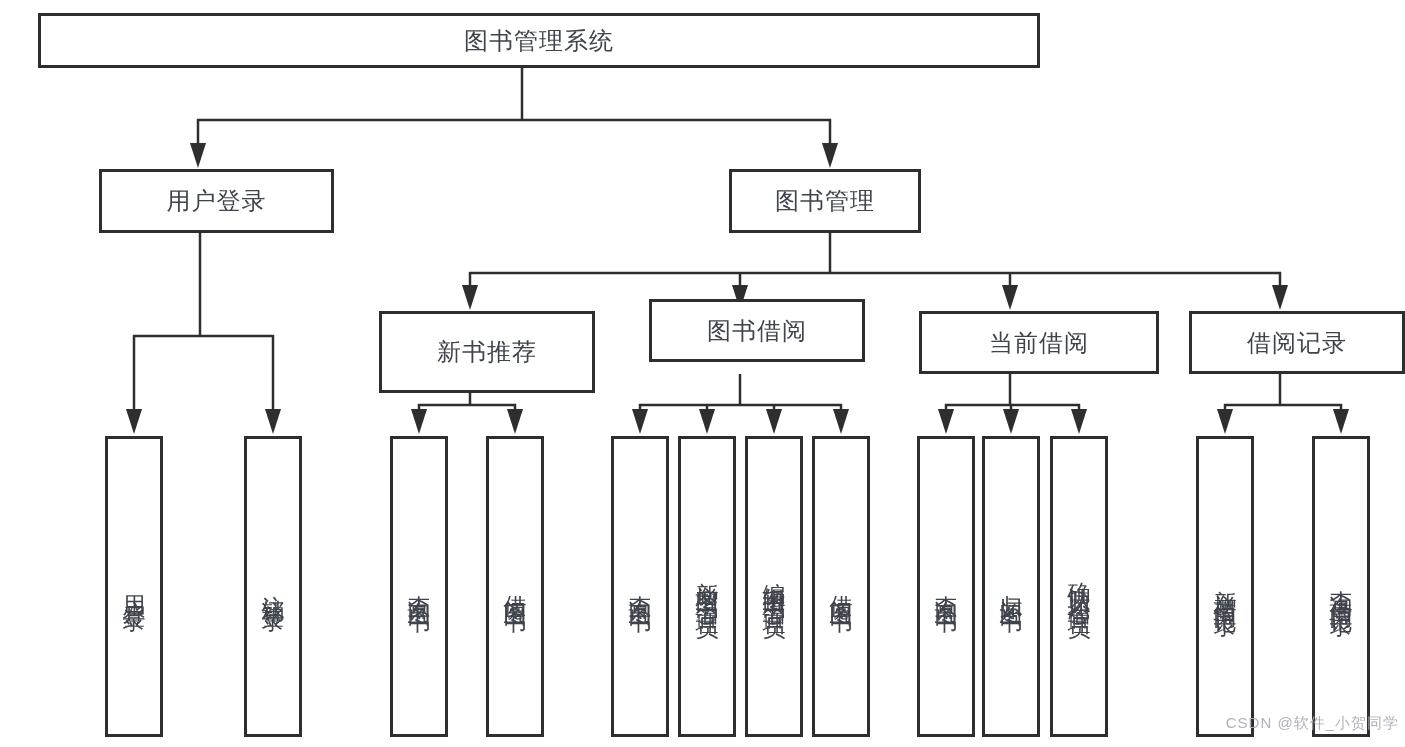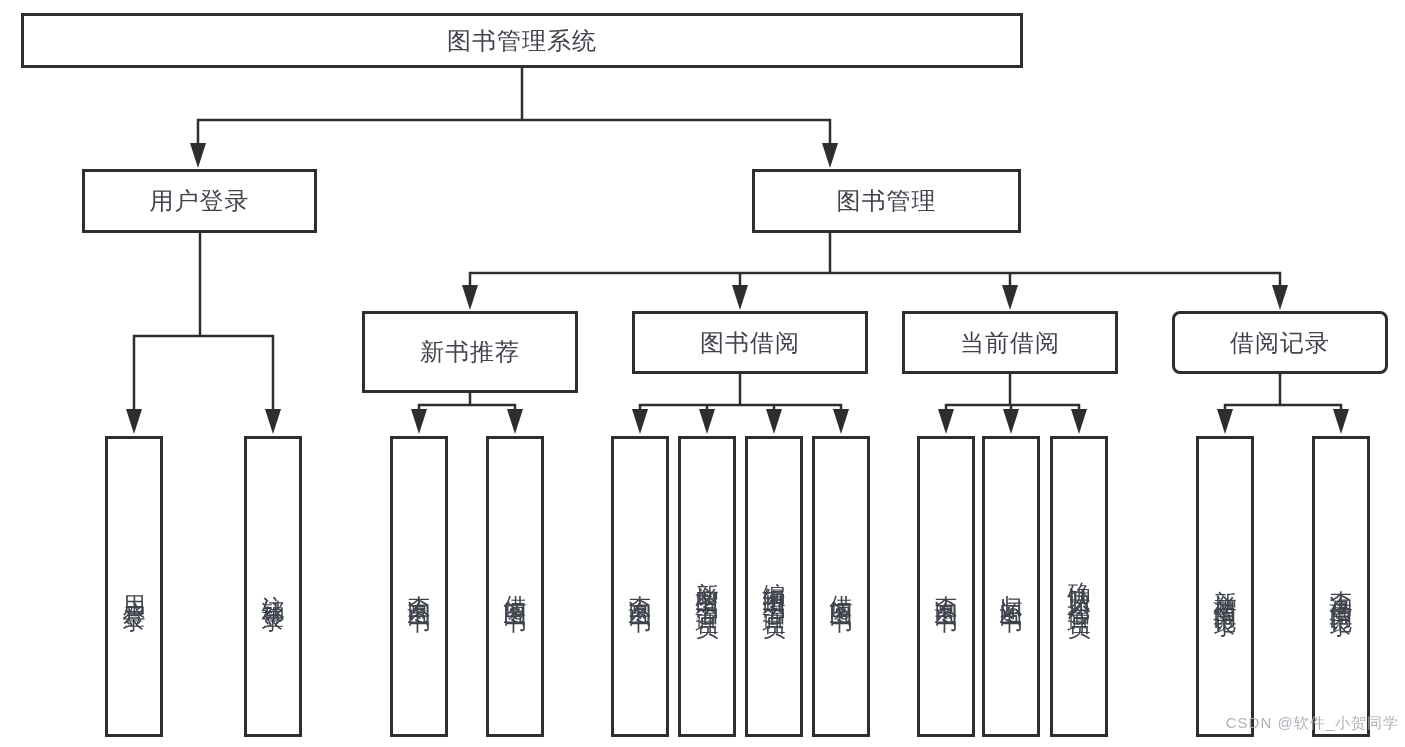--- a/index.html
+++ b/index.html
@@ -4,21 +4,21 @@
 <style>
   html,body{margin:0;padding:0;background:#ffffff;}
   .canvas{
     position:relative;width:1405px;height:747px;background:#ffffff;overflow:hidden;
     font-family:"Liberation Sans","DejaVu Sans",sans-serif;color:#3f434b;
   }
   .wires{position:absolute;left:0;top:0;width:1405px;height:747px;pointer-events:none;}
   .node{
     position:absolute;box-sizing:border-box;border:3px solid #2e2e2e;background:#ffffff;
     display:flex;align-items:center;justify-content:center;
-    font-size:24px;letter-spacing:1px;white-space:nowrap;
+    font-size:24px;letter-spacing:1px;white-space:nowrap;margin-left:17px;
   }
   .leaf{
     position:absolute;box-sizing:border-box;border:3px solid #2e2e2e;background:#ffffff;
     display:flex;align-items:center;justify-content:center;
     top:436px;height:301px;width:58px;font-size:23px;
   }
   .leaf span{
     writing-mode:vertical-rl;text-orientation:mixed;letter-spacing:5px;line-height:1;
   }
   .watermark{
@@ -93,26 +93,26 @@
       <polygon points="1003,409 1019,409 1011,434"></polygon>
       <polygon points="1071,409 1087,409 1079,434"></polygon>
       <polygon points="1217,409 1233,409 1225,434"></polygon>
       <polygon points="1333,409 1349,409 1341,434"></polygon>
     </g>
   </svg>
 
   <div class="node" style="left:21px;top:13px;width:1002px;height:55px;">图书管理系统</div>
 
   <div class="node" style="left:82px;top:169px;width:235px;height:64px;">用户登录</div>
-  <div class="node" style="left:752px;top:169px;width:269px;height:64px;">图书管理</div>
+  <div class="node" style="left:712px;top:169px;width:192px;height:64px;">图书管理</div>
 
   <div class="node" style="left:362px;top:311px;width:216px;height:82px;">新书推荐</div>
-  <div class="node" style="left:632px;top:311px;width:236px;height:63px;">图书借阅</div>
-  <div class="node" style="left:902px;top:311px;width:216px;height:63px;">当前借阅</div>
-  <div class="node" style="left:1172px;top:311px;width:216px;height:63px;border-radius:8px;">借阅记录</div>
+  <div class="node" style="left:632px;top:299px;width:216px;height:63px;">图书借阅</div>
+  <div class="node" style="left:902px;top:311px;width:240px;height:63px;">当前借阅</div>
+  <div class="node" style="left:1172px;top:311px;width:216px;height:63px;">借阅记录</div>
 
   <div class="leaf" style="left:105px;">
     <span>用户登录</span>
   </div>
   <div class="leaf" style="left:244px;">
     <span>注销登录</span>
   </div>
 
   <div class="leaf" style="left:390px;">
     <span>查询图书</span>

